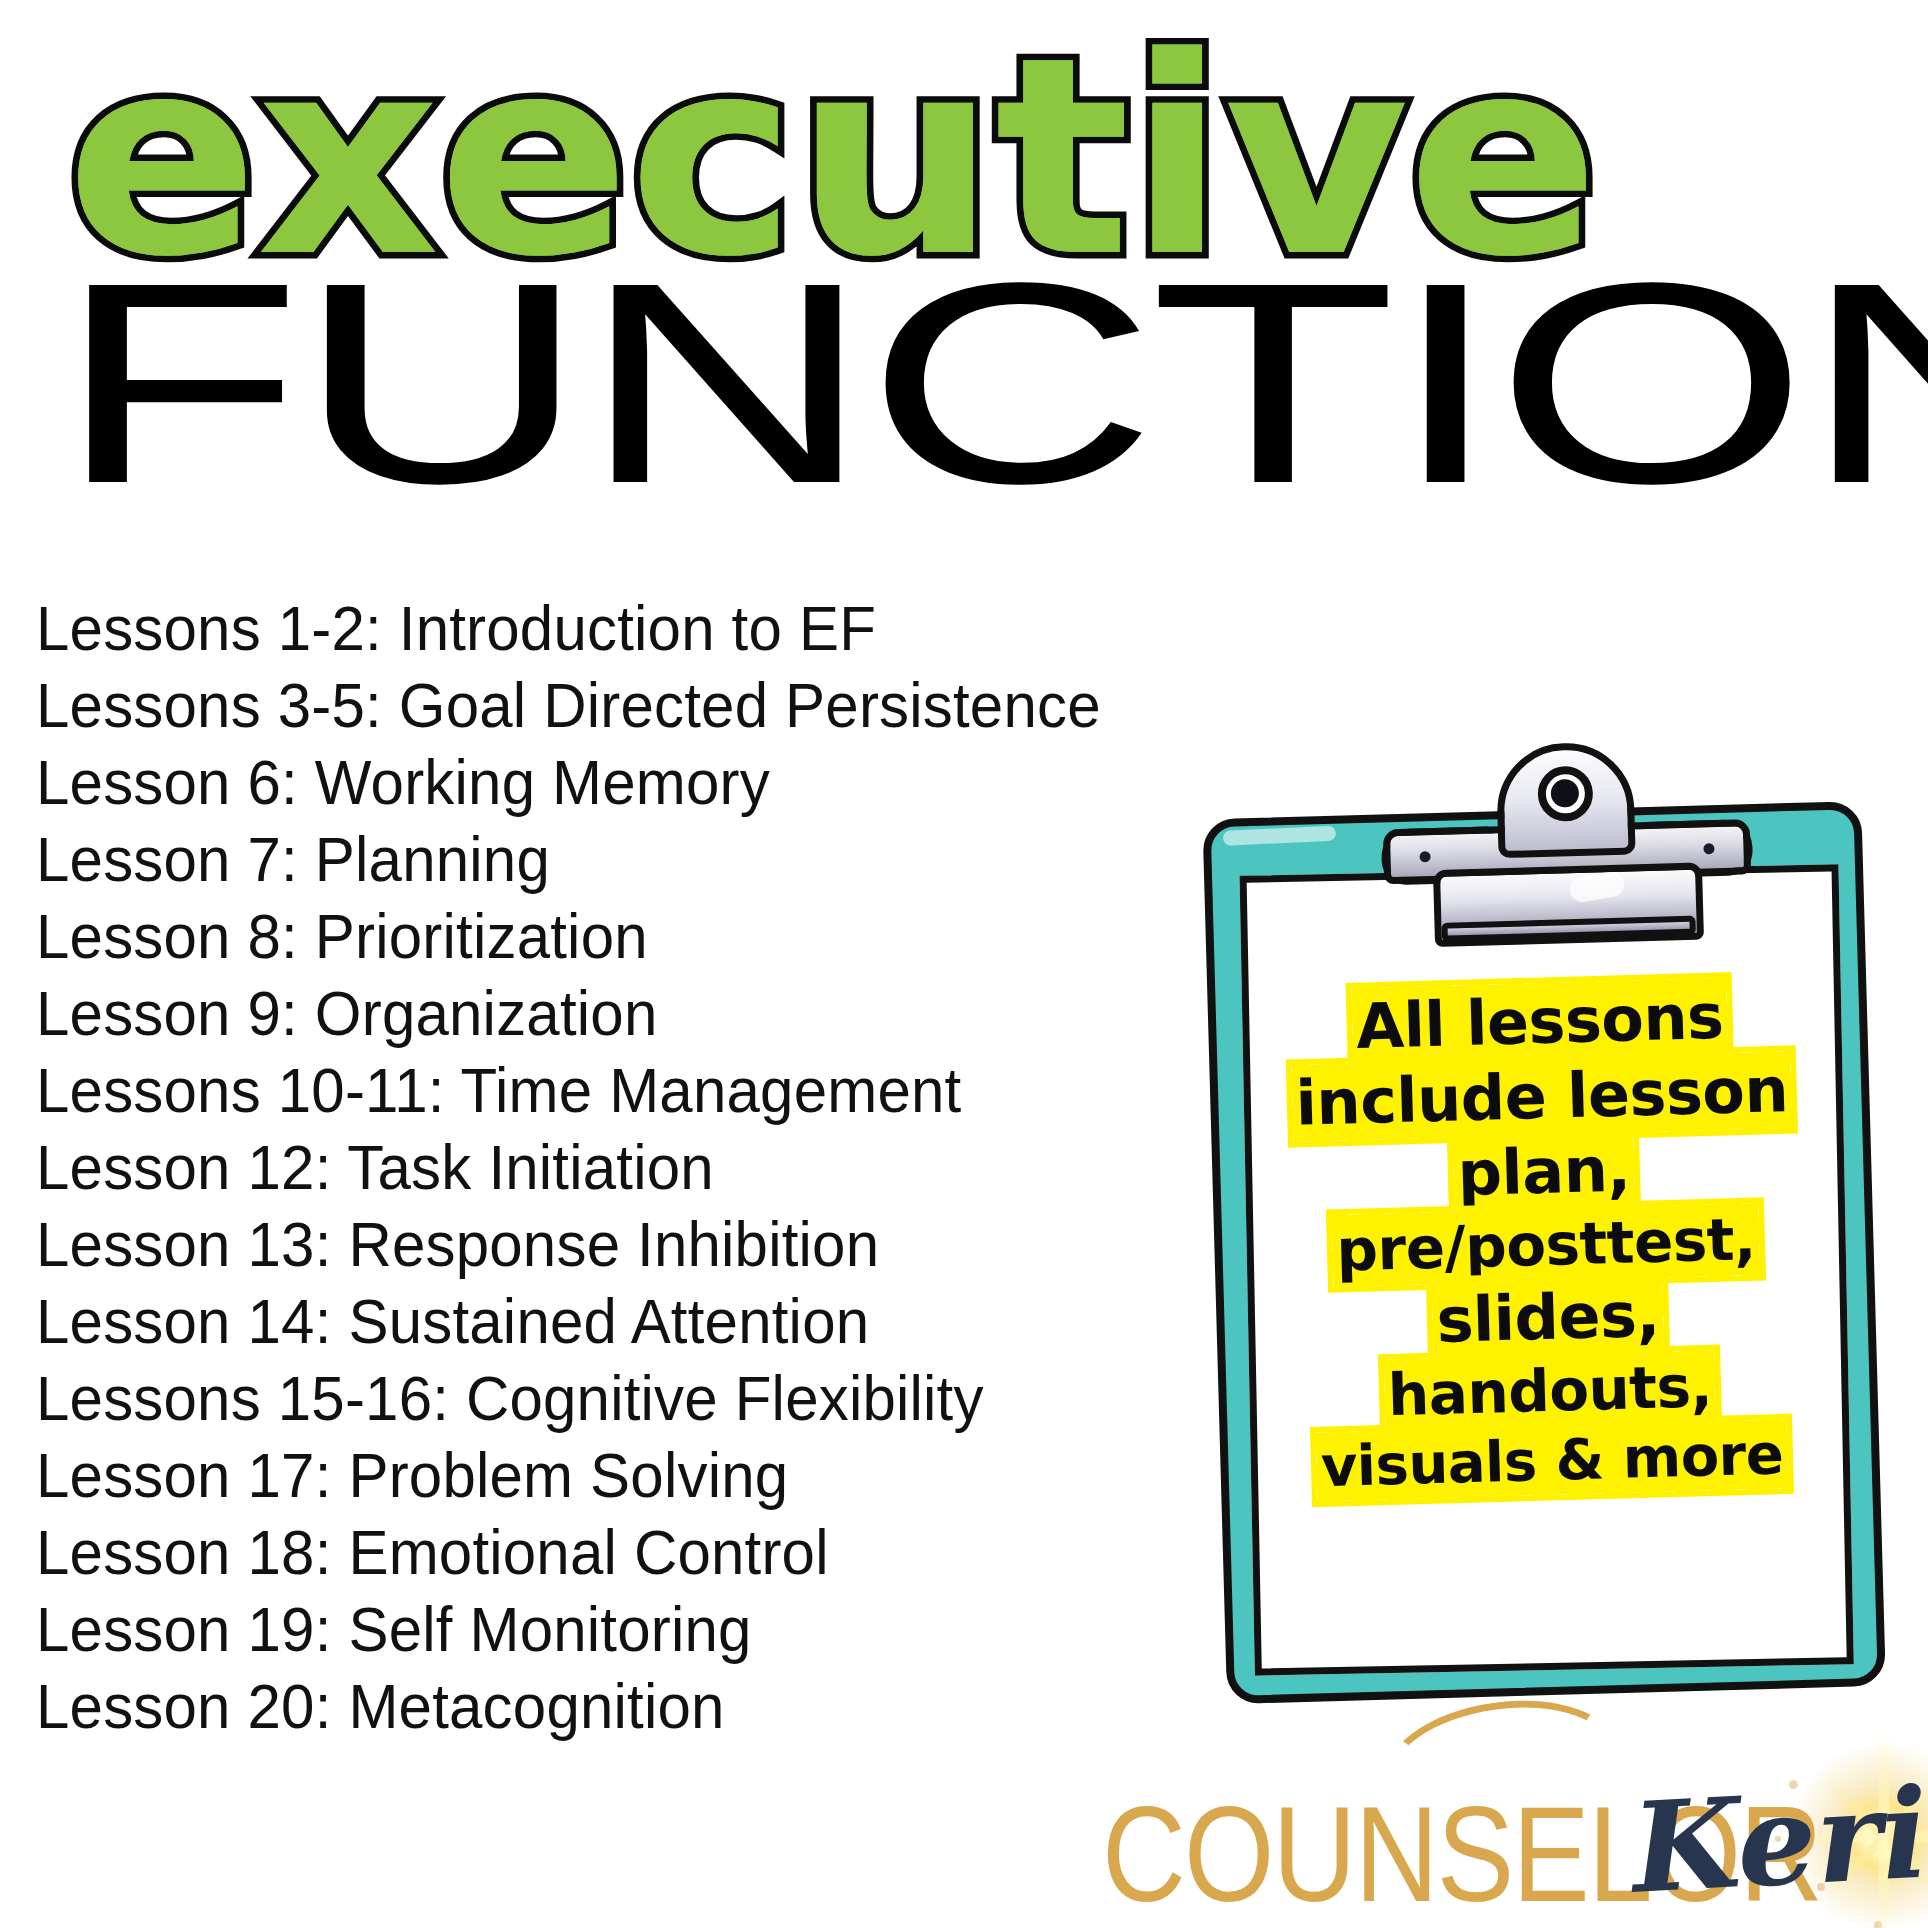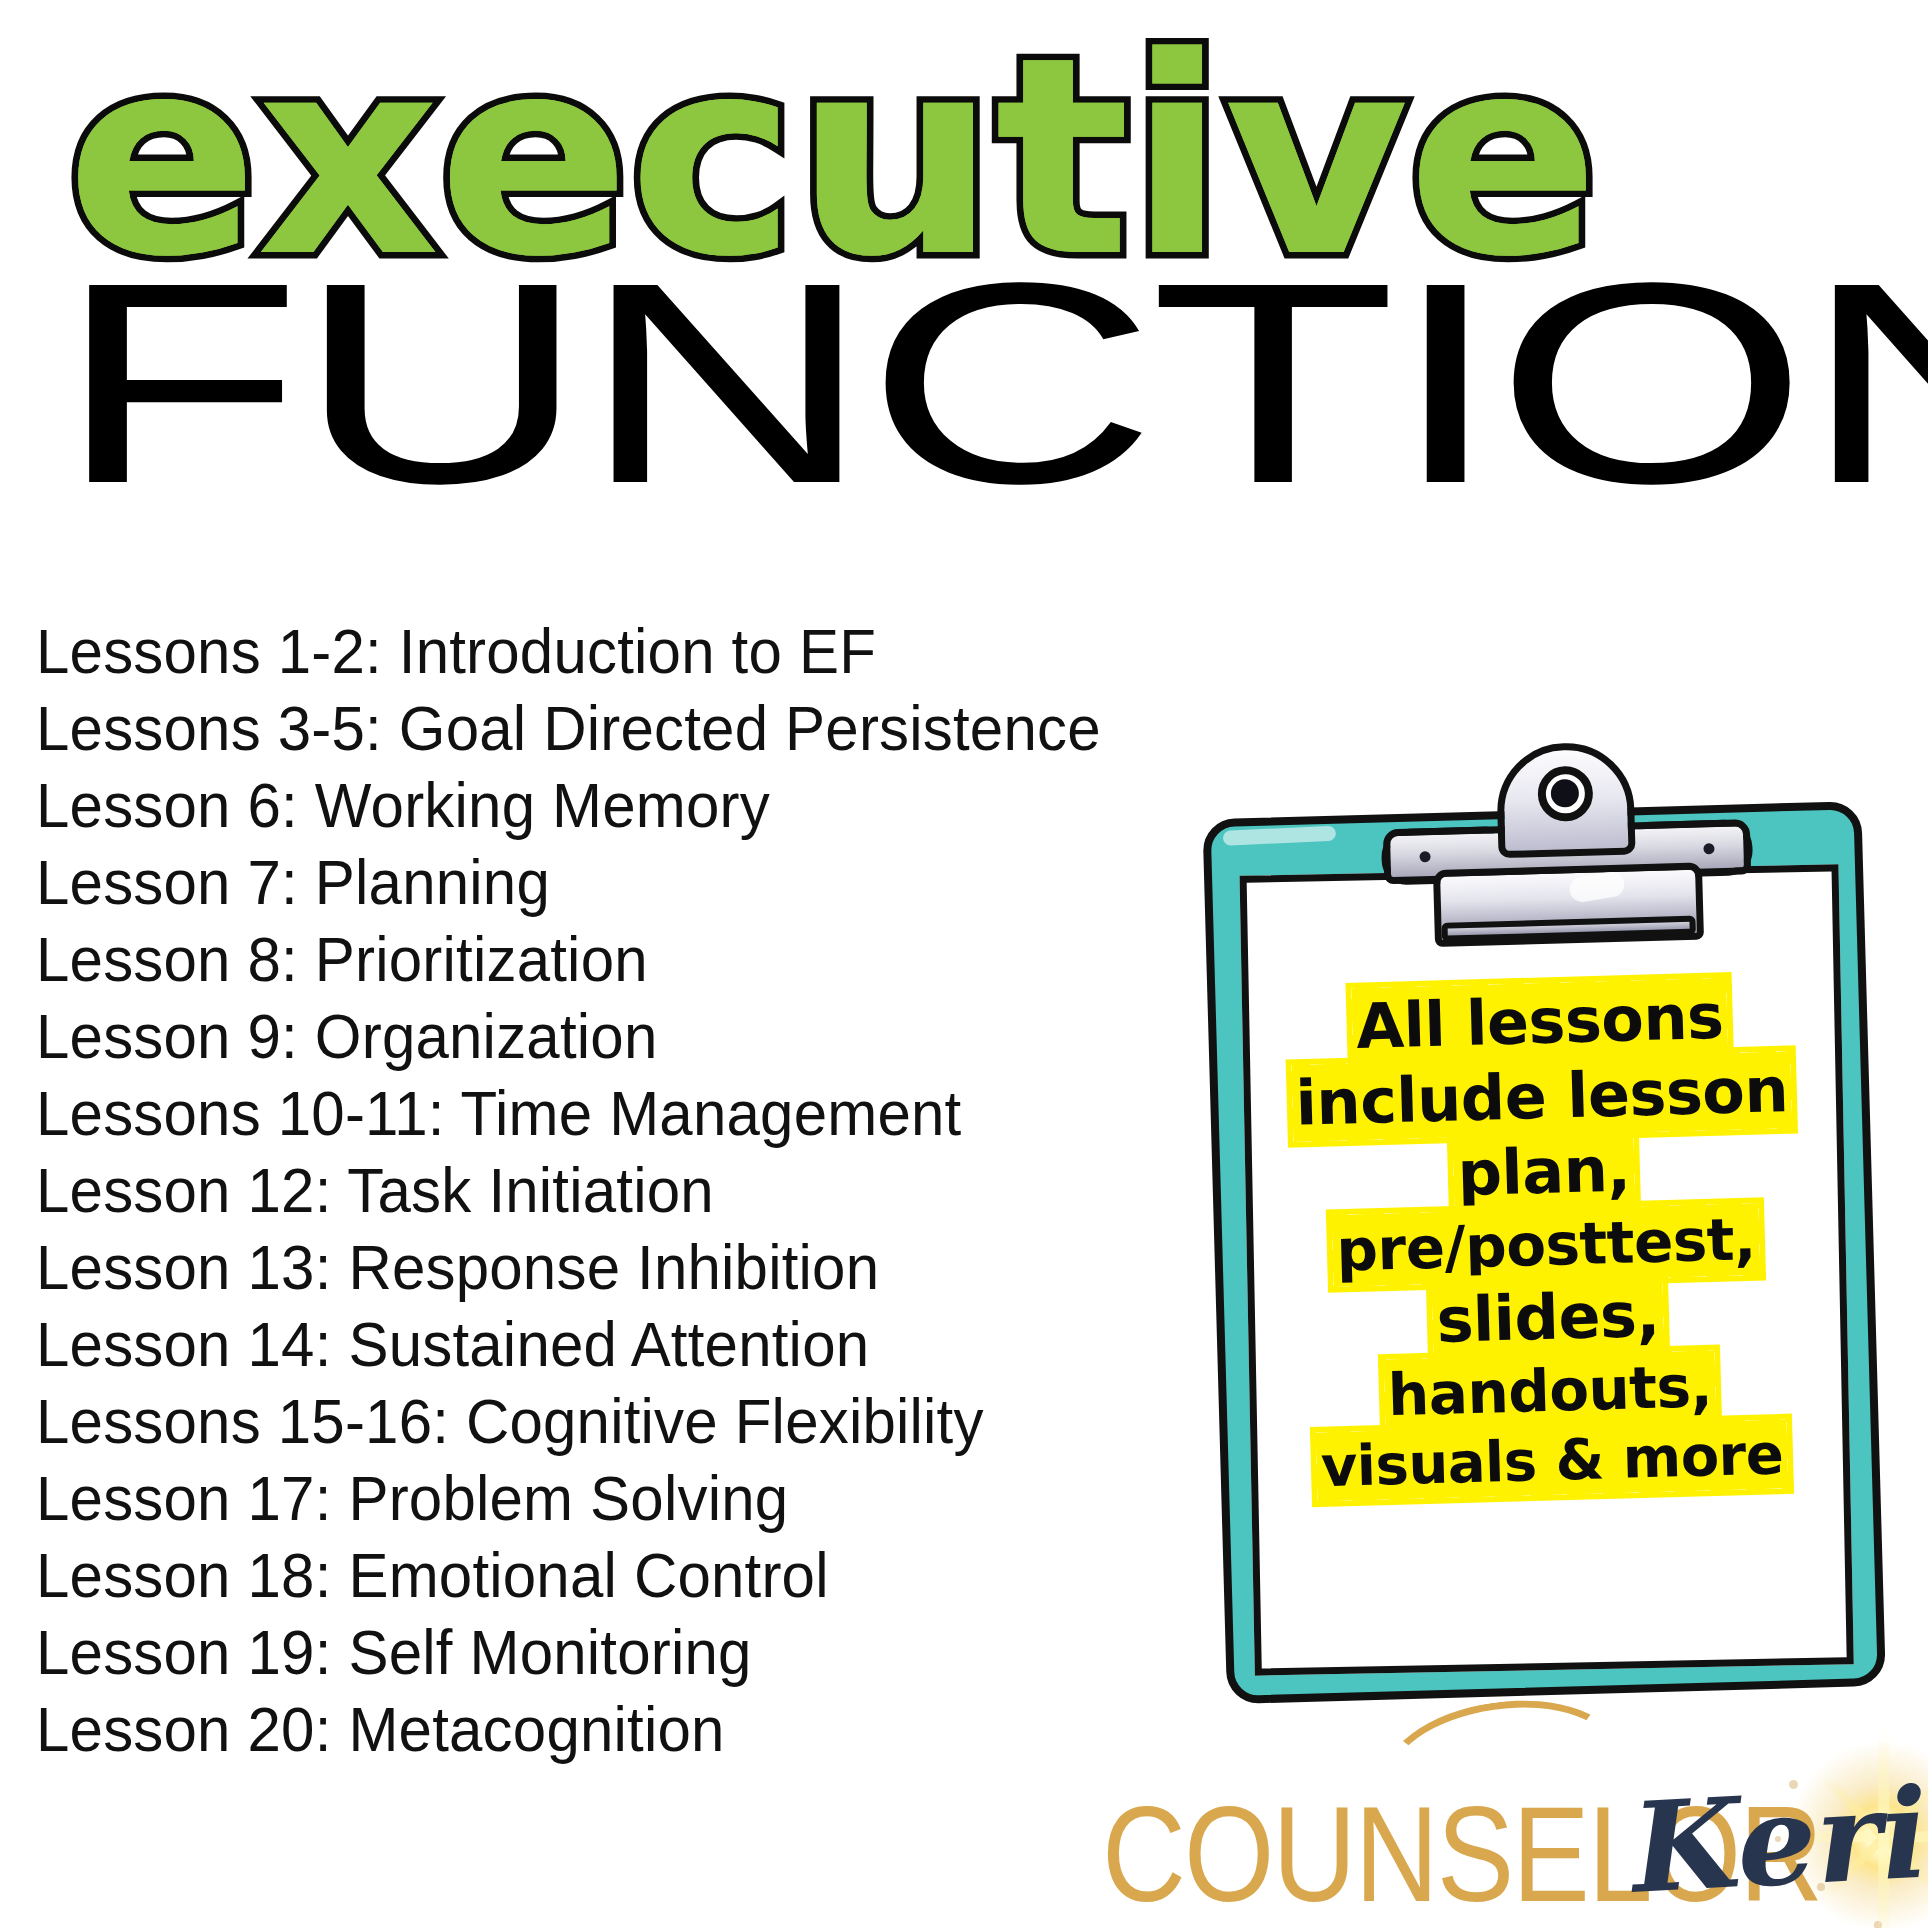--- a/index.html
+++ b/index.html
@@ -43,21 +43,21 @@
     line-height:1;
     color:#000000;
     white-space:nowrap;
     transform:scaleX(1.30) scaleY(0.92);
     transform-origin:left top;
     letter-spacing:-5.6px;
   }
 
   
   .lesson-list{
-    position:absolute;left:36px;top:613px;width:1186px;
+    position:absolute;left:36px;top:590px;width:1186px;
   }
   .lesson-line{
     font-family:"Liberation Sans Narrow","Liberation Sans",sans-serif;
     font-size:60px;
     line-height:77px;
     color:#111111;
     white-space:nowrap;
     letter-spacing:0.2px;
     transform:scaleY(1.06);
     transform-origin:left center;

